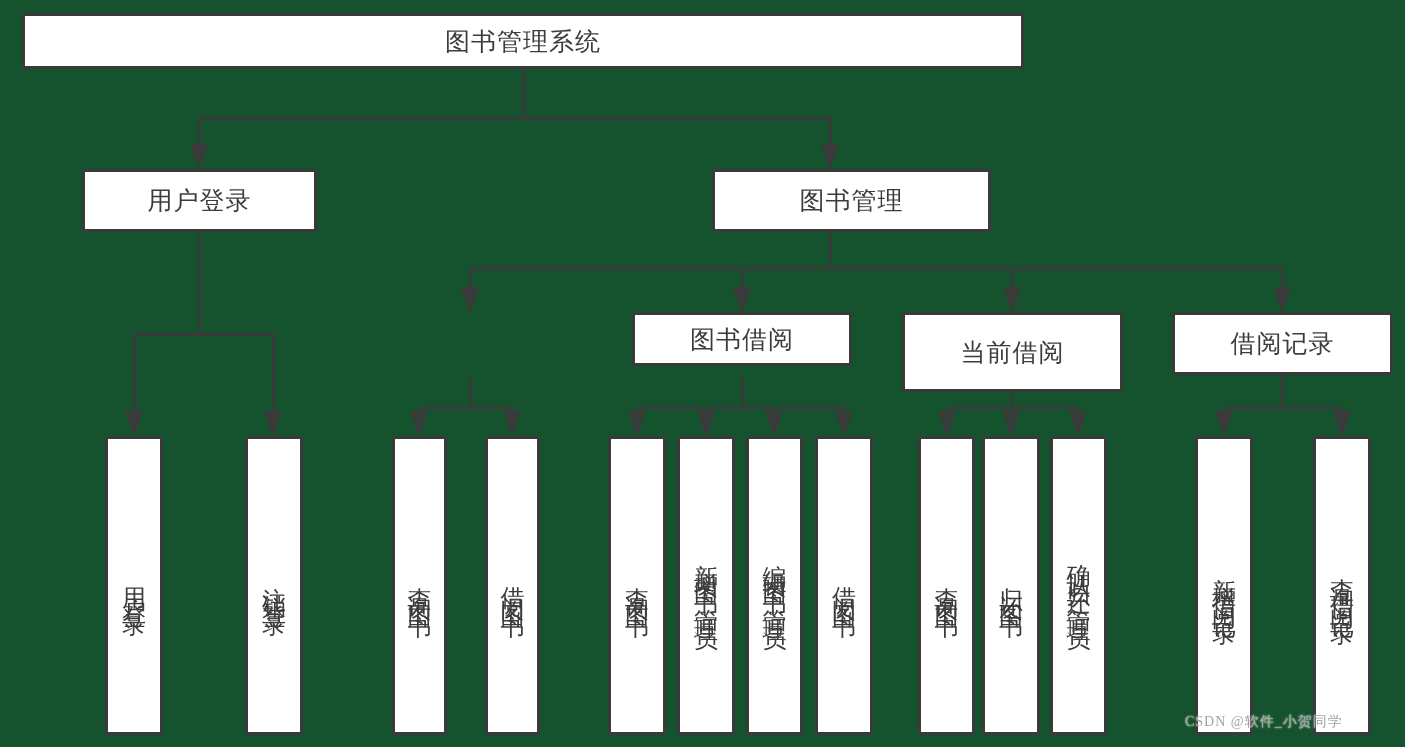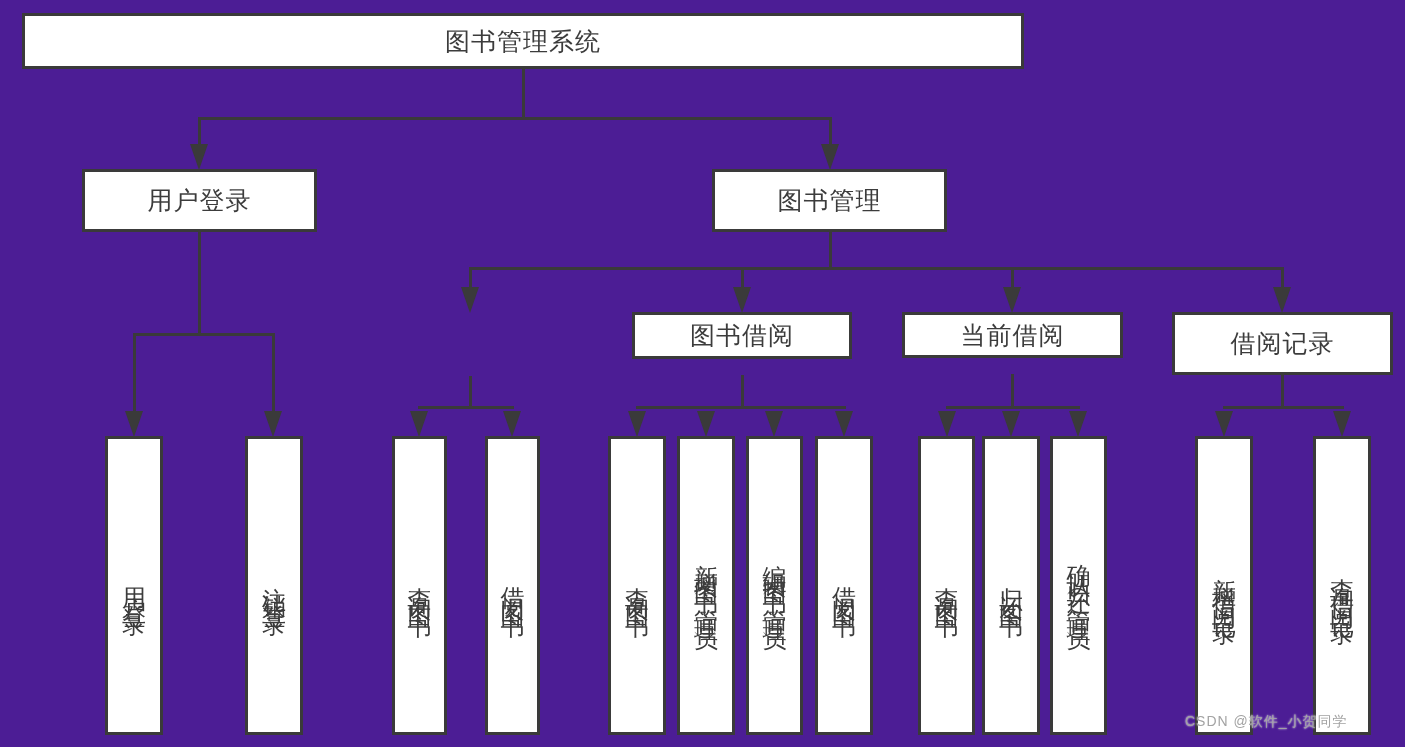--- a/index.html
+++ b/index.html
@@ -1,21 +1,21 @@
 <!DOCTYPE html>
 <html><head>
 <meta charset="utf-8">
 <style>
   html, body { margin: 0; padding: 0; background: #ffffff; }
   .canvas {
     position: relative;
     width: 1405px;
     height: 747px;
-    background: #4c1d95;
-    font-family: Liberation Sans, sans-serif;
+    background: #14532d;
+    font-family: Liberation Serif, serif;
     overflow: hidden;
   }
   .node {
     position: absolute;
     box-sizing: border-box;
     background: #ffffff;
     border: 3px solid #3a3a3a;
     display: flex;
     align-items: center;
     justify-content: center;
@@ -123,28 +123,28 @@
   <div class="arrow" style="left:1215px; top:411px;"></div>
   <div class="arrow" style="left:1333px; top:411px;"></div>
 
   <div class="node" style="left:22px; top:13px; width:1002px; height:56px;">
     <span>图书管理系统</span>
   </div>
 
   <div class="node" style="left:82px; top:169px; width:235px; height:63px;">
     <span>用户登录</span>
   </div>
-  <div class="node" style="left:712px; top:169px; width:235px; height:63px;">
+  <div class="node" style="left:712px; top:169px; width:279px; height:63px;">
     <span>图书管理</span>
   </div>
 
-  <div class="node" style="left:632px; top:312px; width:220px; height:47px;">
+  <div class="node" style="left:632px; top:312px; width:220px; height:54px;">
     <span>图书借阅</span>
   </div>
-  <div class="node" style="left:902px; top:312px; width:221px; height:46px;">
+  <div class="node" style="left:902px; top:312px; width:221px; height:80px;">
     <span>当前借阅</span>
   </div>
   <div class="node" style="left:1172px; top:312px; width:221px; height:63px;">
     <span>借阅记录</span>
   </div>
 
   <div class="leaf" style="left:105px; width:58px;">
     <span>用户登录</span>
   </div>
   <div class="leaf" style="left:245px; width:58px;">

